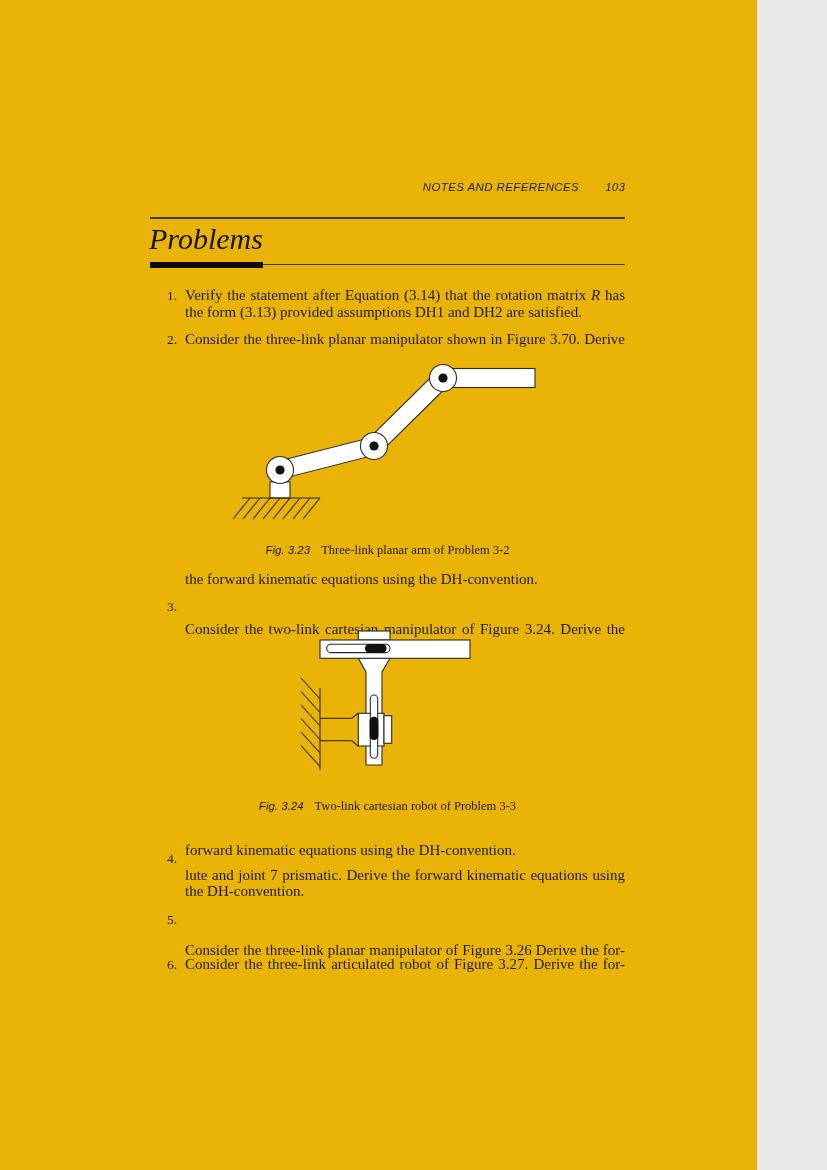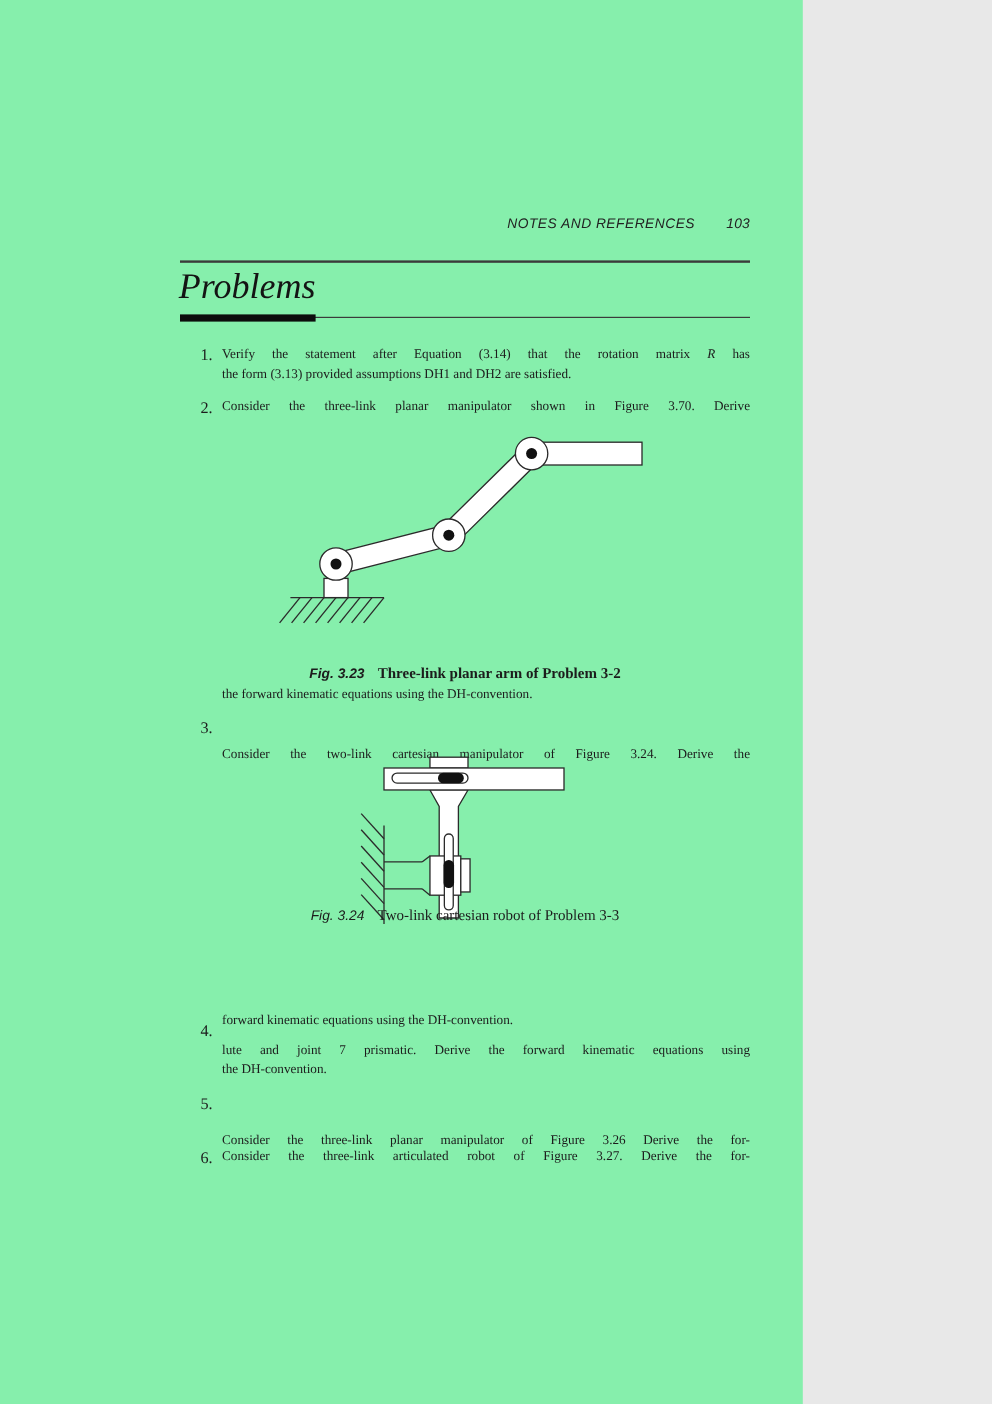--- a/index.html
+++ b/index.html
@@ -1,19 +1,19 @@
 <!DOCTYPE html>
 <html><head>
 <meta charset="utf-8">
 <style>
   html,body{margin:0;padding:0;background:#e8e8e8;}
   .page{
     position:relative;
-    width:669px;height:1170px;
-    background:#86efac;
+    width:757px;height:1170px;
+    background:#eab308;
     overflow:hidden;
     font-family:"Liberation Serif", serif;
     color:#1c1c1c;
   }
   .abs{position:absolute;}
   
   .running-header{
     left:150px;top:181px;width:475px;
     text-align:right;
     font-family:"Liberation Sans", sans-serif;
@@ -38,21 +38,21 @@
   }
   
   .num{
     width:16px;
     font-size:13.5px;
     line-height:17px;
     color:#1c1c1c;
   }
   .bline{
     left:185px;width:440px;
-    font-size:11px;
+    font-size:15px;
     line-height:17px;
     color:#1c1c1c;
     white-space:nowrap;
   }
   .jline{
     white-space:normal;
     text-align:justify;
     text-align-last:justify;
   }
   .mathvar{font-style:italic;}
@@ -119,21 +119,21 @@
         <line x1="40" y1="140" x2="23" y2="161"></line>
         <line x1="50" y1="140" x2="33" y2="161"></line>
         <line x1="60" y1="140" x2="43" y2="161"></line>
         <line x1="70" y1="140" x2="53" y2="161"></line>
         <line x1="80" y1="140" x2="63" y2="161"></line>
         <line x1="90" y1="140" x2="73" y2="161"></line>
       </g>
     </svg>
   </div>
 
-  <div class="abs caption" style="top:552px;font-weight:bold;">
+  <div class="abs caption" style="top:540px;">
     <span class="figlabel">Fig. 3.23</span><span class="figtext">Three-link planar arm of Problem 3-2</span>
   </div>
 
   <div class="abs bline" style="top:571px;">the forward kinematic equations using the DH-convention.</div>
 
   <div class="abs num" style="left:167px;top:598px;">3.</div>
   <div class="abs bline jline" style="top:621px;">Consider the two-link cartesian manipulator of Figure 3.24.  Derive the</div>
 
   <div class="abs fig" style="left:295px;top:628px;width:185px;height:148px;">
     <svg width="185" height="148" viewBox="0 0 185 148">
@@ -161,21 +161,21 @@
       </g>
       <g stroke="#2b2b2b" stroke-width="1.1">
         <line x1="25" y1="90.3" x2="56.7" y2="90.3"></line>
         <line x1="25" y1="112.7" x2="56.7" y2="112.7"></line>
         <line x1="56.7" y1="90.3" x2="63.3" y2="85.3"></line>
         <line x1="56.7" y1="112.7" x2="63.3" y2="118"></line>
       </g>
     </svg>
   </div>
 
-  <div class="abs caption" style="top:754px;">
+  <div class="abs caption" style="top:796px;">
     <span class="figlabel">Fig. 3.24</span><span class="figtext">Two-link cartesian robot of Problem 3-3</span>
   </div>
 
   <div class="abs bline" style="top:822px;margin-top:20px;">forward kinematic equations using the DH-convention.</div>
 
   <div class="abs num" style="left:167px;top:850px;">4.</div>
   <div class="abs bline jline" style="top:866.5px;">lute and joint 7 prismatic. Derive the forward kinematic equations using</div>
   <div class="abs bline" style="top:883px;">the DH-convention.</div>
 
   <div class="abs num" style="left:167px;top:910.5px;">5.</div>

